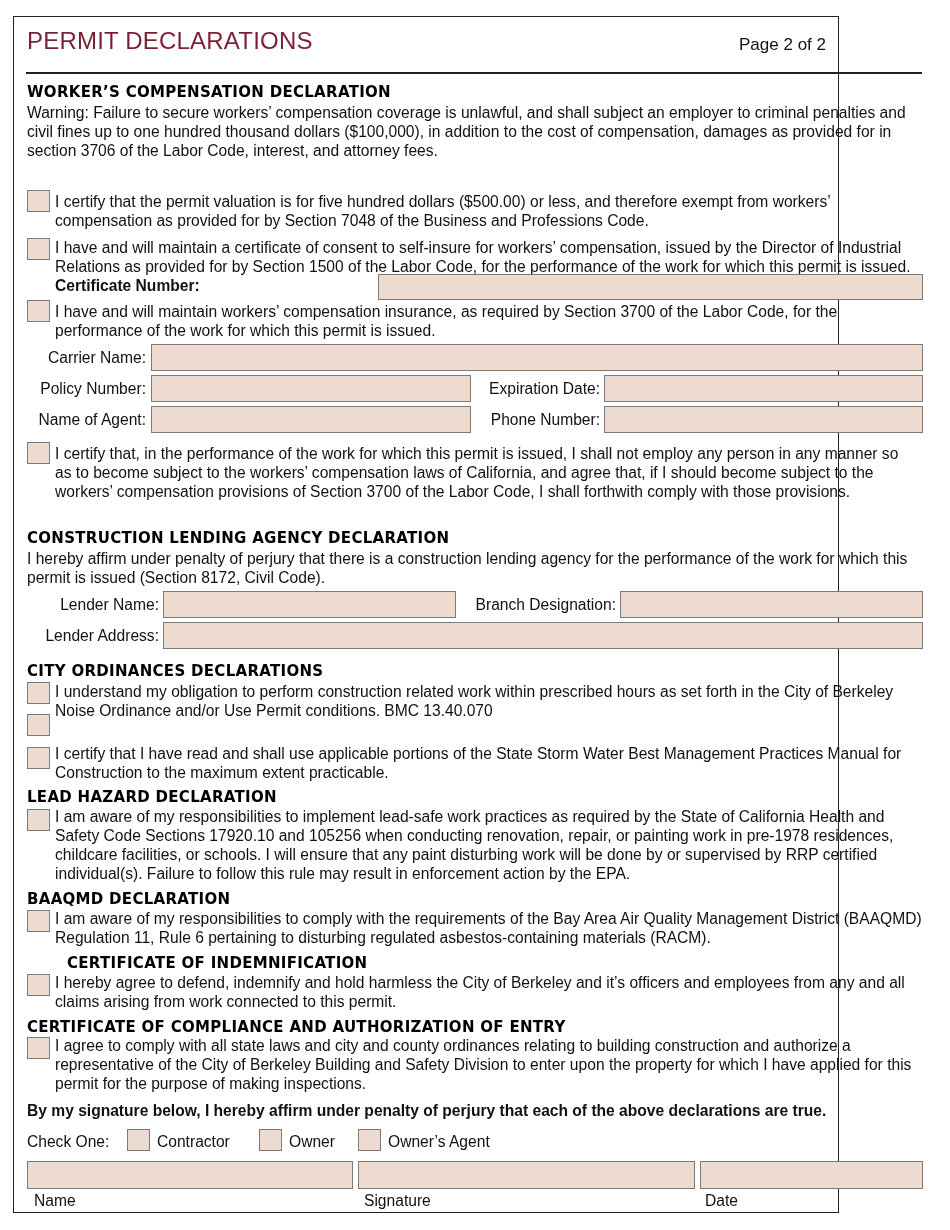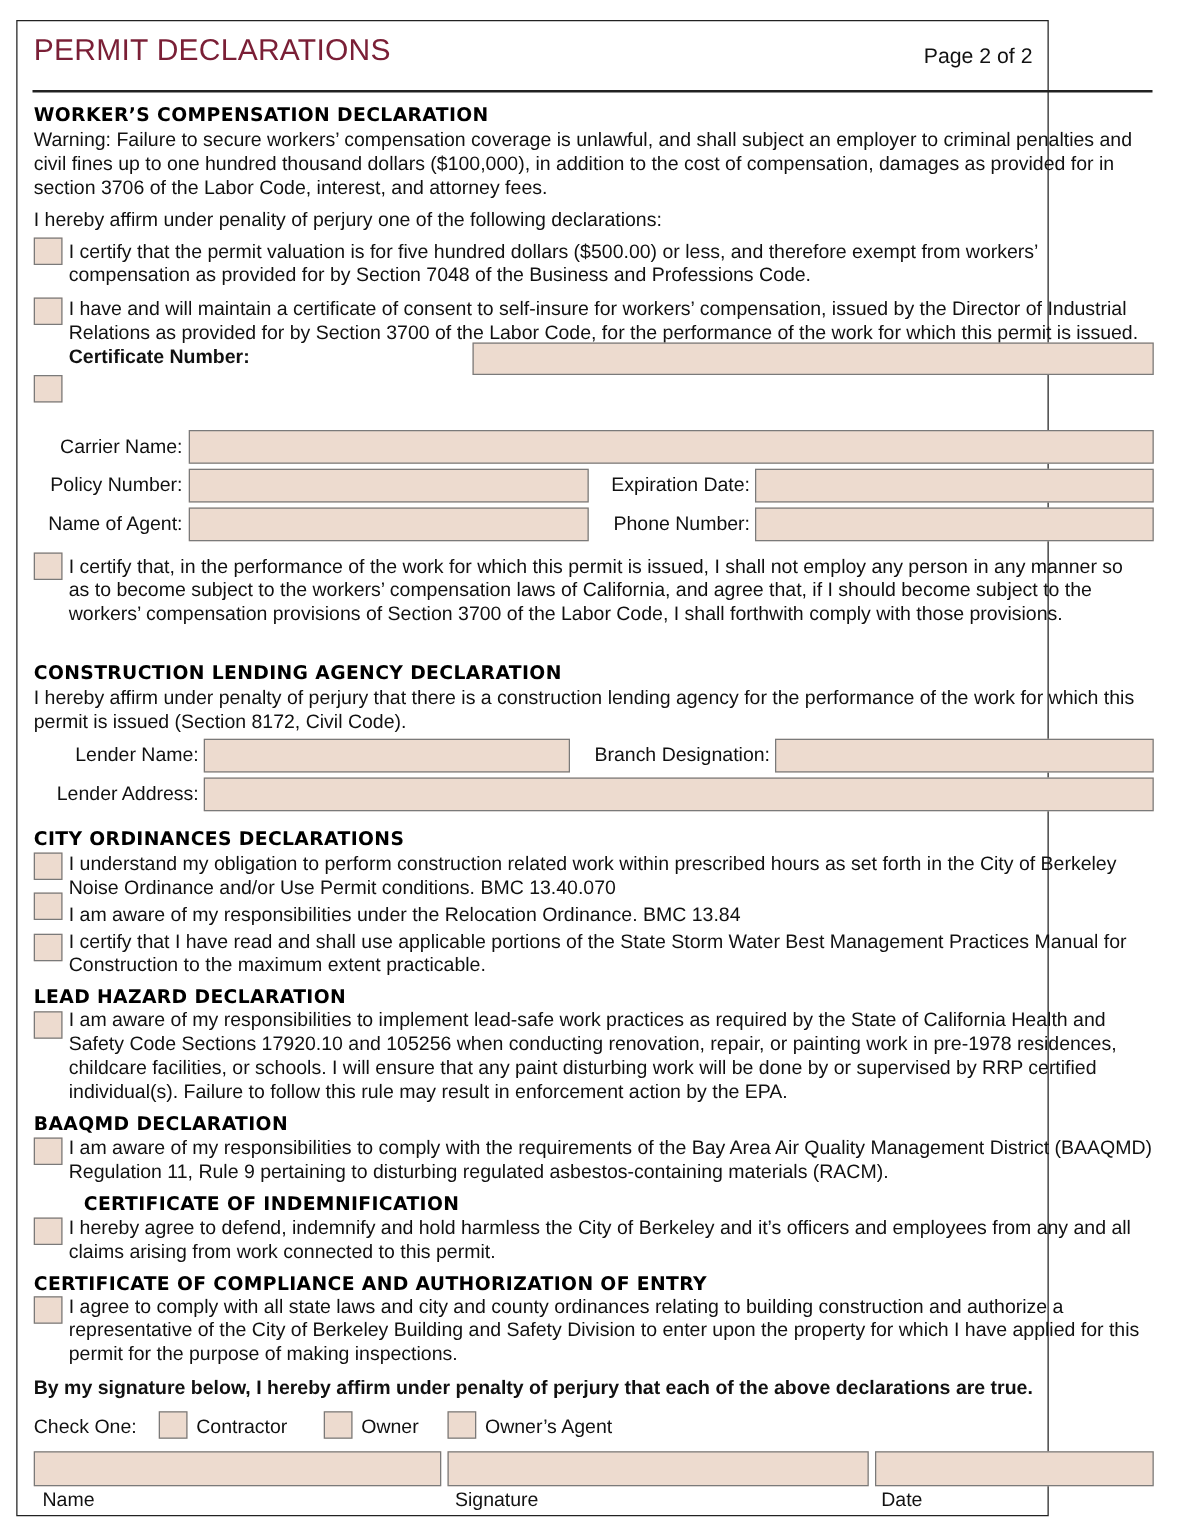--- a/index.html
+++ b/index.html
@@ -21,33 +21,33 @@
 <body>
 
 <div class="page">
 
   <div class="abs title">PERMIT DECLARATIONS</div>
   <div class="abs pagenum">Page 2 of 2</div>
   <div class="abs rule"></div>
 
   <div class="abs h" style="left:13px; top:66px;">WORKER’S COMPENSATION DECLARATION</div>
   <div class="abs t" style="left:13px; top:86px; width:895px;">Warning: Failure to secure workers’ compensation coverage is unlawful, and shall subject an employer to criminal penalties and civil fines up to one hundred thousand dollars ($100,000), in addition to the cost of compensation, damages as provided for in section 3706 of the Labor Code, interest, and attorney fees.</div>
-  <div class="abs t" style="left:13px; top:150px;">I hereby affirm under penality of perjury one of the following declarations:</div>
 
   <div class="abs cb" style="left:13px; top:173px;"></div>
   <div class="abs t item-text" style="top:175px; width:860px;">I certify that the permit valuation is for five hundred dollars ($500.00) or less, and therefore exempt from workers’ compensation as provided for by Section 7048 of the Business and Professions Code.</div>
 
   <div class="abs cb" style="left:13px; top:221px;"></div>
   <div class="abs t item-text" style="top:221px; width:870px;">
-    <span>I have and will maintain a certificate of consent to self-insure for workers’ compensation, issued by the Director of Industrial Relations as provided for by Section 3700 of the Labor Code, for the performance of the work for which this permit is issued.</span>
+    <span>I have and will maintain a certificate of consent to self-insure for workers’ compensation, issued by the Director of Industrial Relations as provided for by Section 1500 of the Labor Code, for the performance of the work for which this permit is issued.</span>
     <span class="bold">Certificate Number:</span>
   </div>
   <input class="abs field" style="left: 364px; top: 257px; width: 545px; height: 26px;" value="">
 
   <div class="abs cb" style="left:13px; top:283px;"></div>
+  <div class="abs t item-text" style="top:285px; width:870px;">I have and will maintain workers’ compensation insurance, as required by Section 3700 of the Labor Code, for the performance of the work for which this permit is issued.</div>
 
   <div class="abs lbl" style="left:0; width:132px; top:332px;">Carrier Name:</div>
   <input class="abs field" style="left: 137px; top: 327px; width: 772px; height: 27px;" value="">
 
   <div class="abs lbl" style="left:0; width:132px; top:363px;">Policy Number:</div>
   <input class="abs field" style="left: 137px; top: 358px; width: 320px; height: 27px;" value="">
   <div class="abs lbl" style="left:455px; width:131px; top:363px;">Expiration Date:</div>
   <input class="abs field" style="left: 590px; top: 358px; width: 319px; height: 27px;" value="">
 
   <div class="abs lbl" style="left:0; width:132px; top:394px;">Name of Agent:</div>
@@ -66,31 +66,30 @@
   <div class="abs lbl" style="left:440px; width:162px; top:579px;">Branch Designation:</div>
   <input class="abs field" style="left: 606px; top: 574px; width: 303px; height: 27px;" value="">
 
   <div class="abs lbl" style="left:0; width:145px; top:610px;">Lender Address:</div>
   <input class="abs field" style="left: 149px; top: 605px; width: 760px; height: 27px;" value="">
 
   <div class="abs h" style="left:13px; top:645px;">CITY ORDINANCES DECLARATIONS</div>
   <div class="abs cb" style="left:13px; top:665px;"></div>
   <div class="abs t item-text" style="top:665px; width:870px;">I understand my obligation to perform construction related work within prescribed hours as set forth in the City of Berkeley Noise Ordinance and/or Use Permit conditions. BMC 13.40.070</div>
   <div class="abs cb" style="left:13px; top:697px;"></div>
-  <div class="abs t item-text" style="top:706px;">I am aware of my responsibilities under the Relocation Ordinance. BMC 13.84</div>
   <div class="abs cb" style="left:13px; top:730px;"></div>
   <div class="abs t item-text" style="top:727px; width:870px;">I certify that I have read and shall use applicable portions of the State Storm Water Best Management Practices Manual for Construction to the maximum extent practicable.</div>
 
   <div class="abs h" style="left:13px; top:771px;">LEAD HAZARD DECLARATION</div>
   <div class="abs cb" style="left:13px; top:792px;"></div>
   <div class="abs t item-text" style="top:790px; width:865px;">I am aware of my responsibilities to implement lead-safe work practices as required by the State of California Health and Safety Code Sections 17920.10 and 105256 when conducting renovation, repair, or painting work in pre-1978 residences, childcare facilities, or schools. I will ensure that any paint disturbing work will be done by or supervised by RRP certified individual(s). Failure to follow this rule may result in enforcement action by the EPA.</div>
 
   <div class="abs h" style="left:13px; top:873px;">BAAQMD DECLARATION</div>
   <div class="abs cb" style="left:13px; top:893px;"></div>
-  <div class="abs t item-text" style="top:892px; width:875px;">I am aware of my responsibilities to comply with the requirements of the Bay Area Air Quality Management District (BAAQMD) Regulation 11, Rule 9 pertaining to disturbing regulated asbestos-containing materials (RACM).</div>
+  <div class="abs t item-text" style="top:892px; width:875px;">I am aware of my responsibilities to comply with the requirements of the Bay Area Air Quality Management District (BAAQMD) Regulation 11, Rule 6 pertaining to disturbing regulated asbestos-containing materials (RACM).</div>
 
   <div class="abs h" style="left:13px; top:937px;margin-left:40px;">CERTIFICATE OF INDEMNIFICATION</div>
   <div class="abs cb" style="left:13px; top:957px;"></div>
   <div class="abs h" style="left:13px; top:1001px;">CERTIFICATE OF COMPLIANCE AND AUTHORIZATION OF ENTRY</div>
 
   <div class="abs t item-text" style="top:956px; width:865px;">I hereby agree to defend, indemnify and hold harmless the City of Berkeley and it’s officers and employees from any and all claims arising from work connected to this permit.</div>
   <div class="abs cb" style="left:13px; top:1020px;"></div>
   <div class="abs t bold" style="left:13px; top:1084px; white-space:nowrap;">By my signature below, I hereby affirm under penalty of perjury that each of the above declarations are true.</div>
 
   <div class="abs t item-text" style="top:1019px; width:870px;">I agree to comply with all state laws and city and county ordinances relating to building construction and authorize a representative of the City of Berkeley Building and Safety Division to enter upon the property for which I have applied for this permit for the purpose of making inspections.</div>

